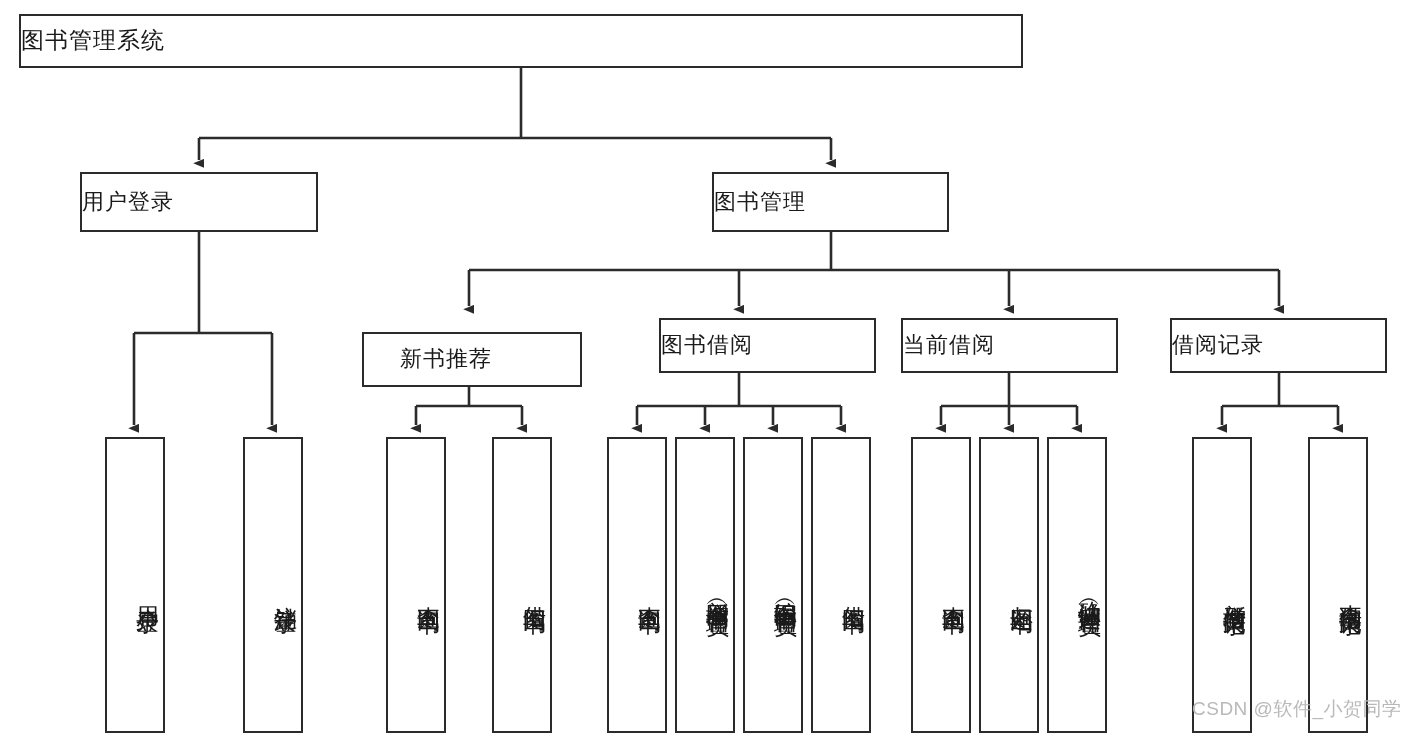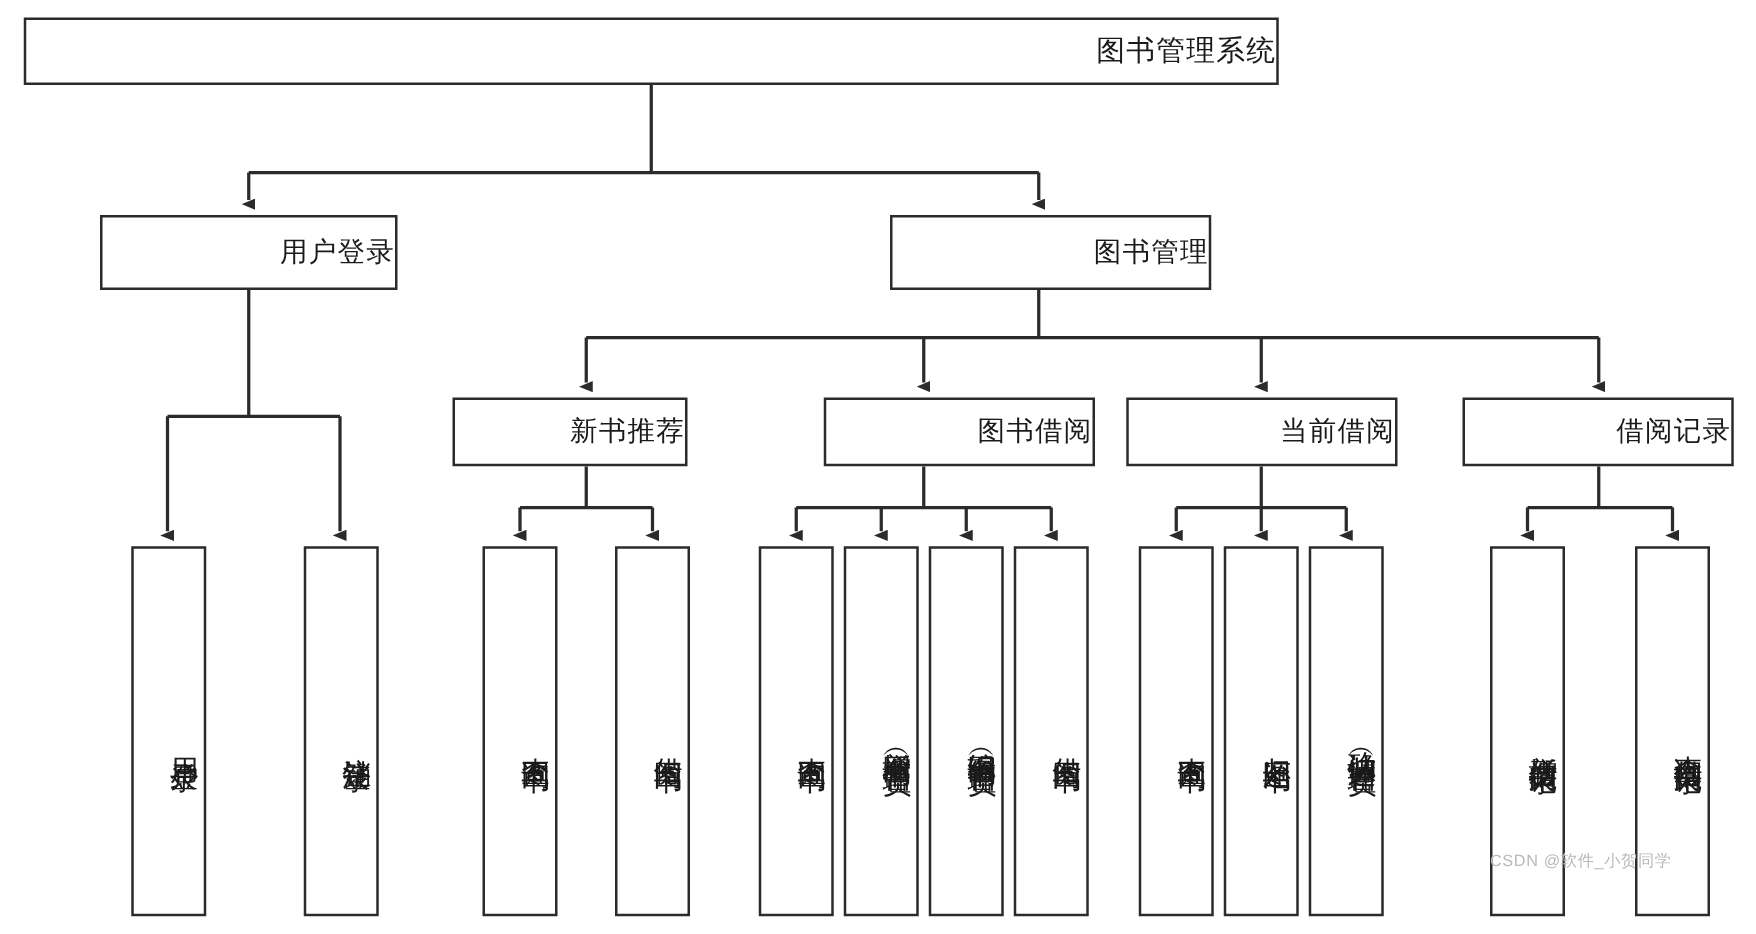--- a/index.html
+++ b/index.html
@@ -26,21 +26,21 @@
     height: 747px;
     pointer-events: none;
   }
   .node {
     position: absolute;
     box-sizing: border-box;
     background: #ffffff;
     border: 2.5px solid #2b2b2b;
     display: flex;
     align-items: center;
-    justify-content: flex-end;
+    justify-content: flex-start;
     color: #1a1a1a;
     z-index: 2;
   }
   .node-h {
     font-size: 22px;
     letter-spacing: 1px;
     line-height: 1.2;
     white-space: nowrap;
   }
   .node-root {
@@ -57,22 +57,22 @@
     padding-top: 14px;
     text-align: left;
   }
   .node-v > span {
     writing-mode: vertical-rl;
     text-orientation: upright;
   }
   .watermark {
     position: absolute;
     left: 1192px;
-    top: 680px;
-    font-size: 13px;
+    top: 696px;
+    font-size: 19px;
     color: #b9b9b9;
     white-space: nowrap;
     z-index: 3;
     letter-spacing: 0.5px;
   }
 </style>
 </head>
 <body>
 
 <div id="canvas">
@@ -127,25 +127,25 @@
     </g>
   </svg>
 
   <div class="node node-h node-root" style="left:19px; top:14px; width:1004px; height:54px;">
     <span>图书管理系统</span>
   </div>
 
   <div class="node node-h" style="left:80px; top:172px; width:238px; height:60px;">
     <span>用户登录</span>
   </div>
-  <div class="node node-h" style="left:712px; top:172px; width:257px; height:60px;padding-left:40px;">
+  <div class="node node-h" style="left:712px; top:172px; width:237px; height:60px;">
     <span>图书管理</span>
   </div>
 
-  <div class="node node-h" style="left:362px; top:318px; width:188px; height:55px;">
+  <div class="node node-h" style="left:362px; top:332px; width:220px; height:55px;padding-left:36px;">
     <span>新书推荐</span>
   </div>
   <div class="node node-h" style="left:631px; top:318px; width:217px; height:55px;margin-left:28px;">
     <span>图书借阅</span>
   </div>
   <div class="node node-h" style="left:1170px; top:318px; width:217px; height:55px;">
     <span>借阅记录</span>
   </div>
   <div class="node node-h" style="left:901px; top:318px; width:217px; height:55px;">
     <span>当前借阅</span>

